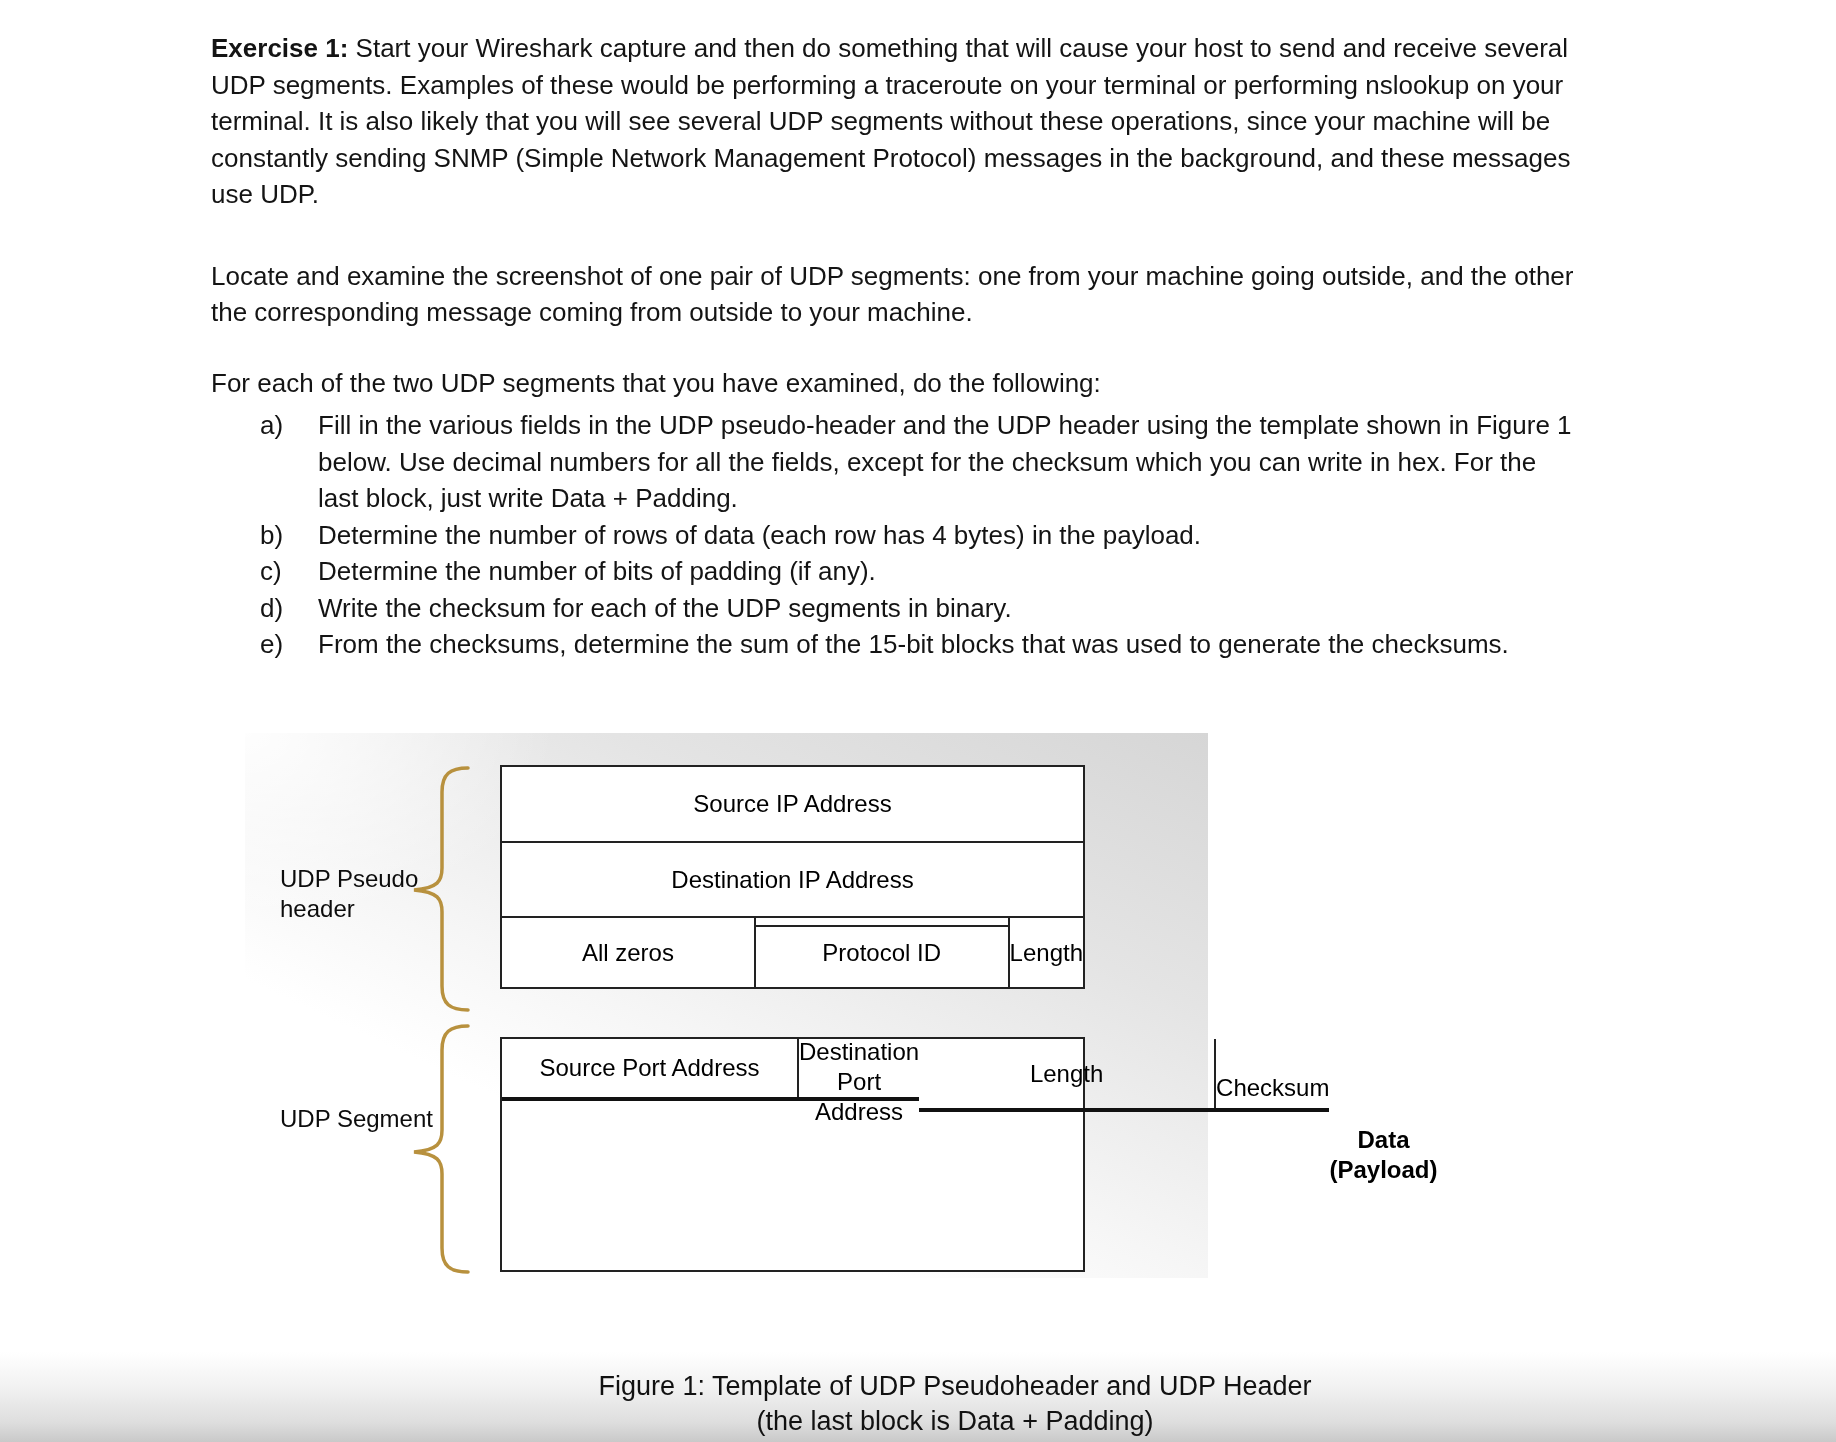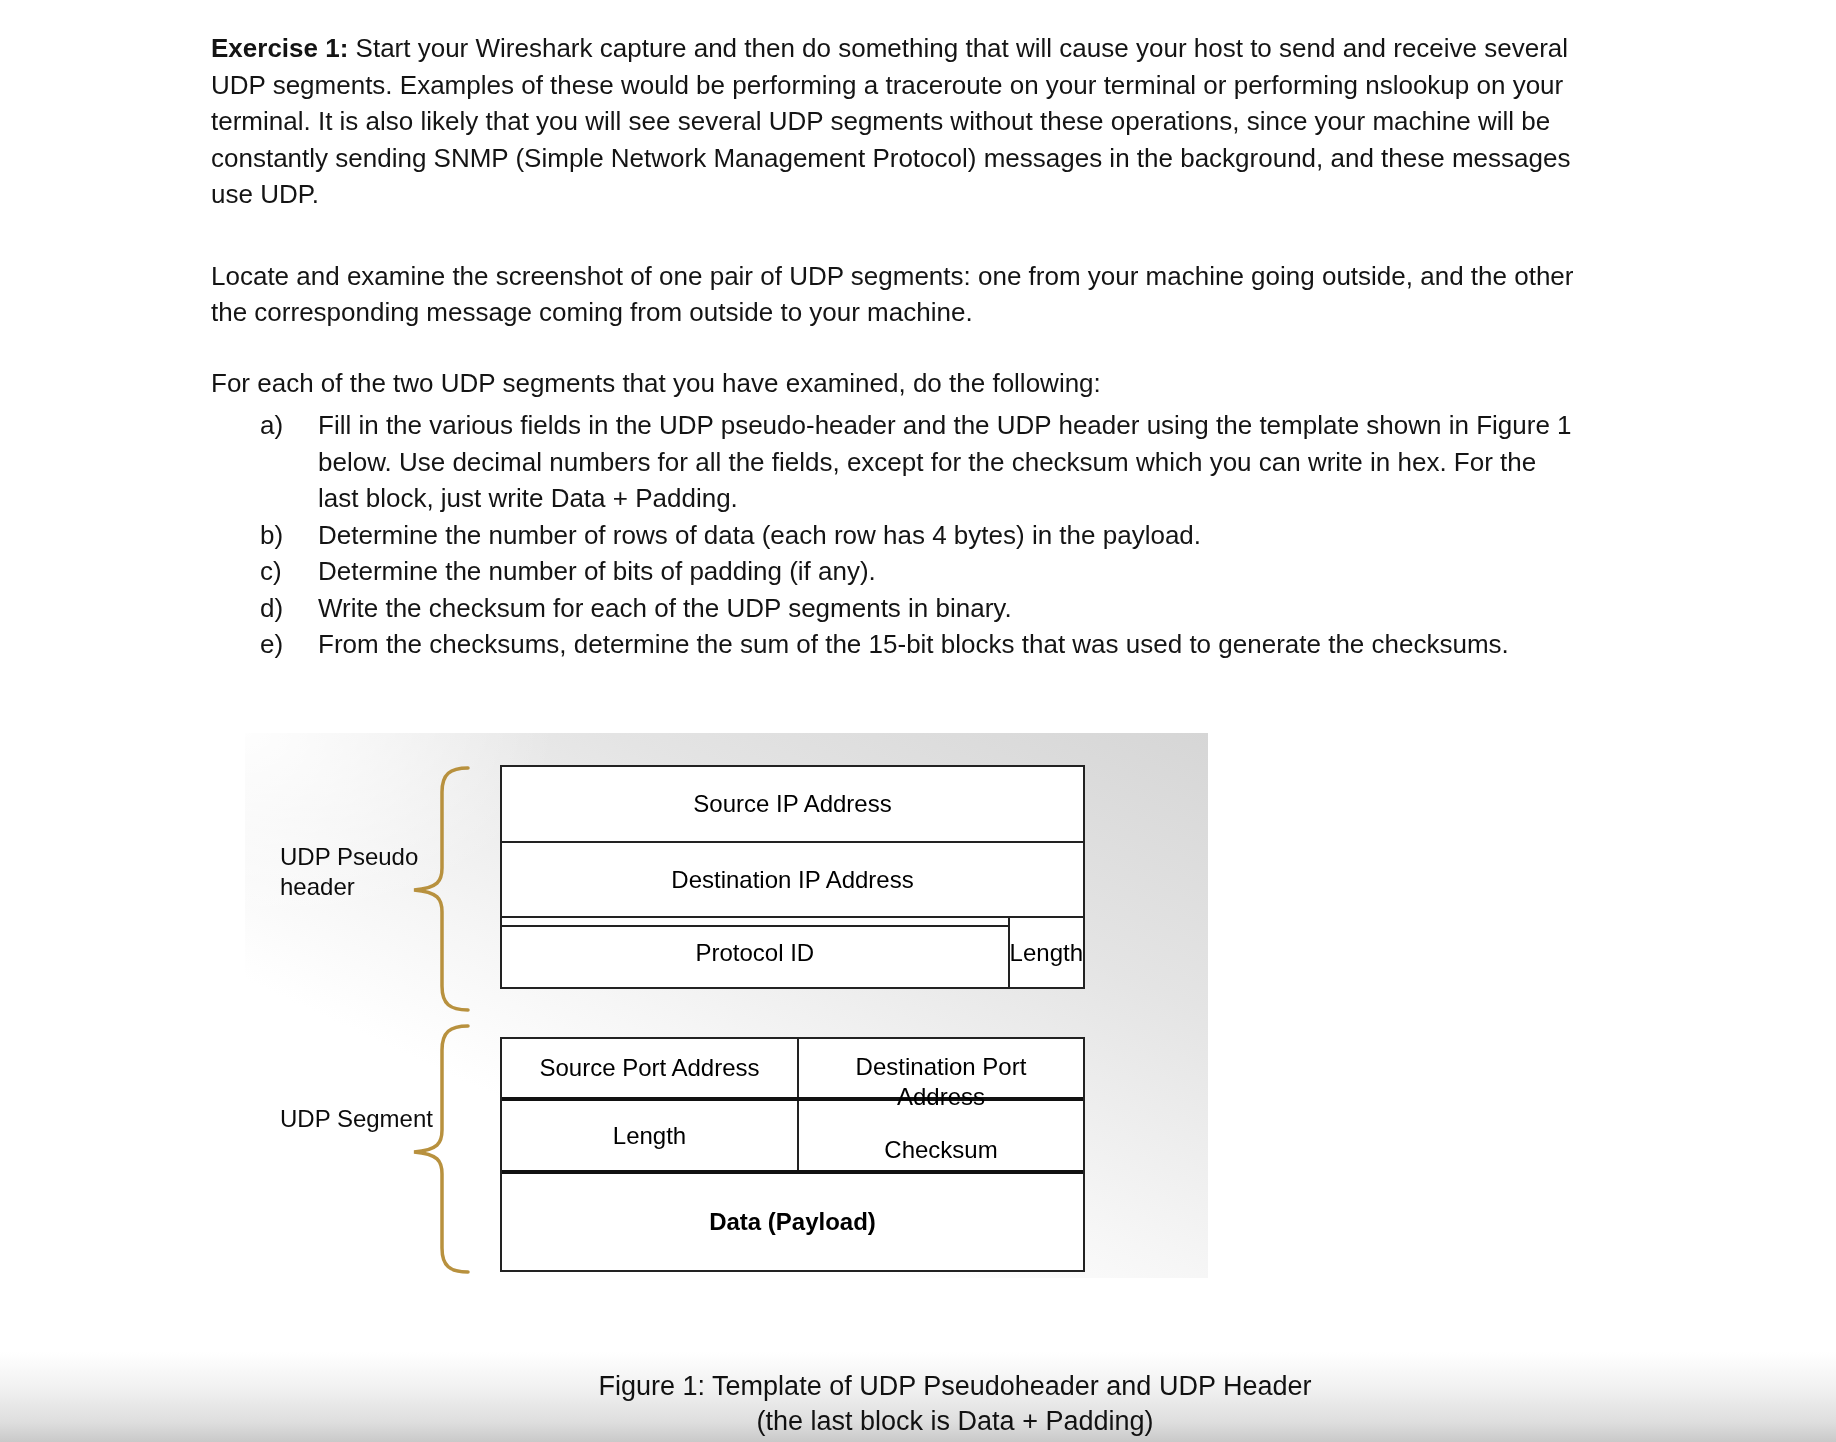--- a/index.html
+++ b/index.html
@@ -39,36 +39,36 @@
   .prow1{top:0;height:76px;border-bottom:2px solid #222;}
   .prow2{top:76px;height:75px;border-bottom:2px solid #222;}
   .prow3{top:151px;height:69px;display:flex;}
   .prow3 .cell{height:100%;}
   .pc1{width:155px;border-right:2px solid #222;}
   .pc2{width:155px;border-right:2px solid #222;position:relative;}
   .pc3{flex:1;}
   .pid-line{position:absolute;top:7px;left:-2px;right:-2px;height:2px;background:#222;}
   .prow .cell{width:100%;height:100%;}
   
-  .stable{left:500px;top:1037px;width:585px;height:235px;display:flex;flex-direction:column;}
+  .stable{left:500px;top:1037px;width:585px;height:235px;display:flex;}
   .srow{display:flex;box-sizing:border-box;}
   .srow1{height:62px;border-bottom:4px solid #111;}
   .srow2{height:73px;border-bottom:4px solid #111;}
   .srow3{flex:1;}
   .sc-left{width:297px;border-right:2px solid #222;}
   .sc-right{flex:1;margin-top:28px;}
   .srow3 .cell{width:100%;font-weight:bold;}
   .twolines{white-space:pre-line;}
 
   
   .brace{position:absolute;left:410px;width:60px;}
   .brace1{top:766px;height:246px;}
   .brace2{top:1024px;height:250px;}
   .fig-label{position:absolute;left:280px;font-size:24px;line-height:30px;color:#0c0c0c;white-space:pre-line;}
-  .label-pseudo{top:842px;}
+  .label-pseudo{top:864px;}
   .label-segment{top:1104px;}
 
   
   .bottom-strip{
     position:absolute;left:0;top:1352px;width:1836px;height:90px;
     background:linear-gradient(180deg,#ffffff 0%,#f1f1f1 40%,#dedede 78%,#c9c9c9 100%);
   }
   .fig-caption{
     position:absolute;left:155px;top:1369px;width:1600px;
     font-size:27px;line-height:35px;text-align:center;color:#111;
@@ -125,20 +125,21 @@
 header</div>
 
 <div class="fig-table ptable">
   <div class="prow prow1">
     <div class="cell">Source IP Address</div>
   </div>
   <div class="prow prow2">
     <div class="cell">Destination IP Address</div>
   </div>
   <div class="prow prow3">
+    <div class="cell pc1">All zeros</div>
     <div class="cell pc2">
       <div class="pid-line"></div>
       <span>Protocol ID</span>
     </div>
     <div class="cell pc3">Length</div>
   </div>
 </div>
 
 <svg class="brace brace2" viewBox="0 0 60 250">
   <path d="M58,2 C40,2 32,8 32,26 L32,106 C32,119 28,126 4,128 C28,130 32,137 32,150 L32,224 C32,242 40,248 58,248" fill="none" stroke="#b8913e" stroke-width="3.5" stroke-linecap="round"></path>

